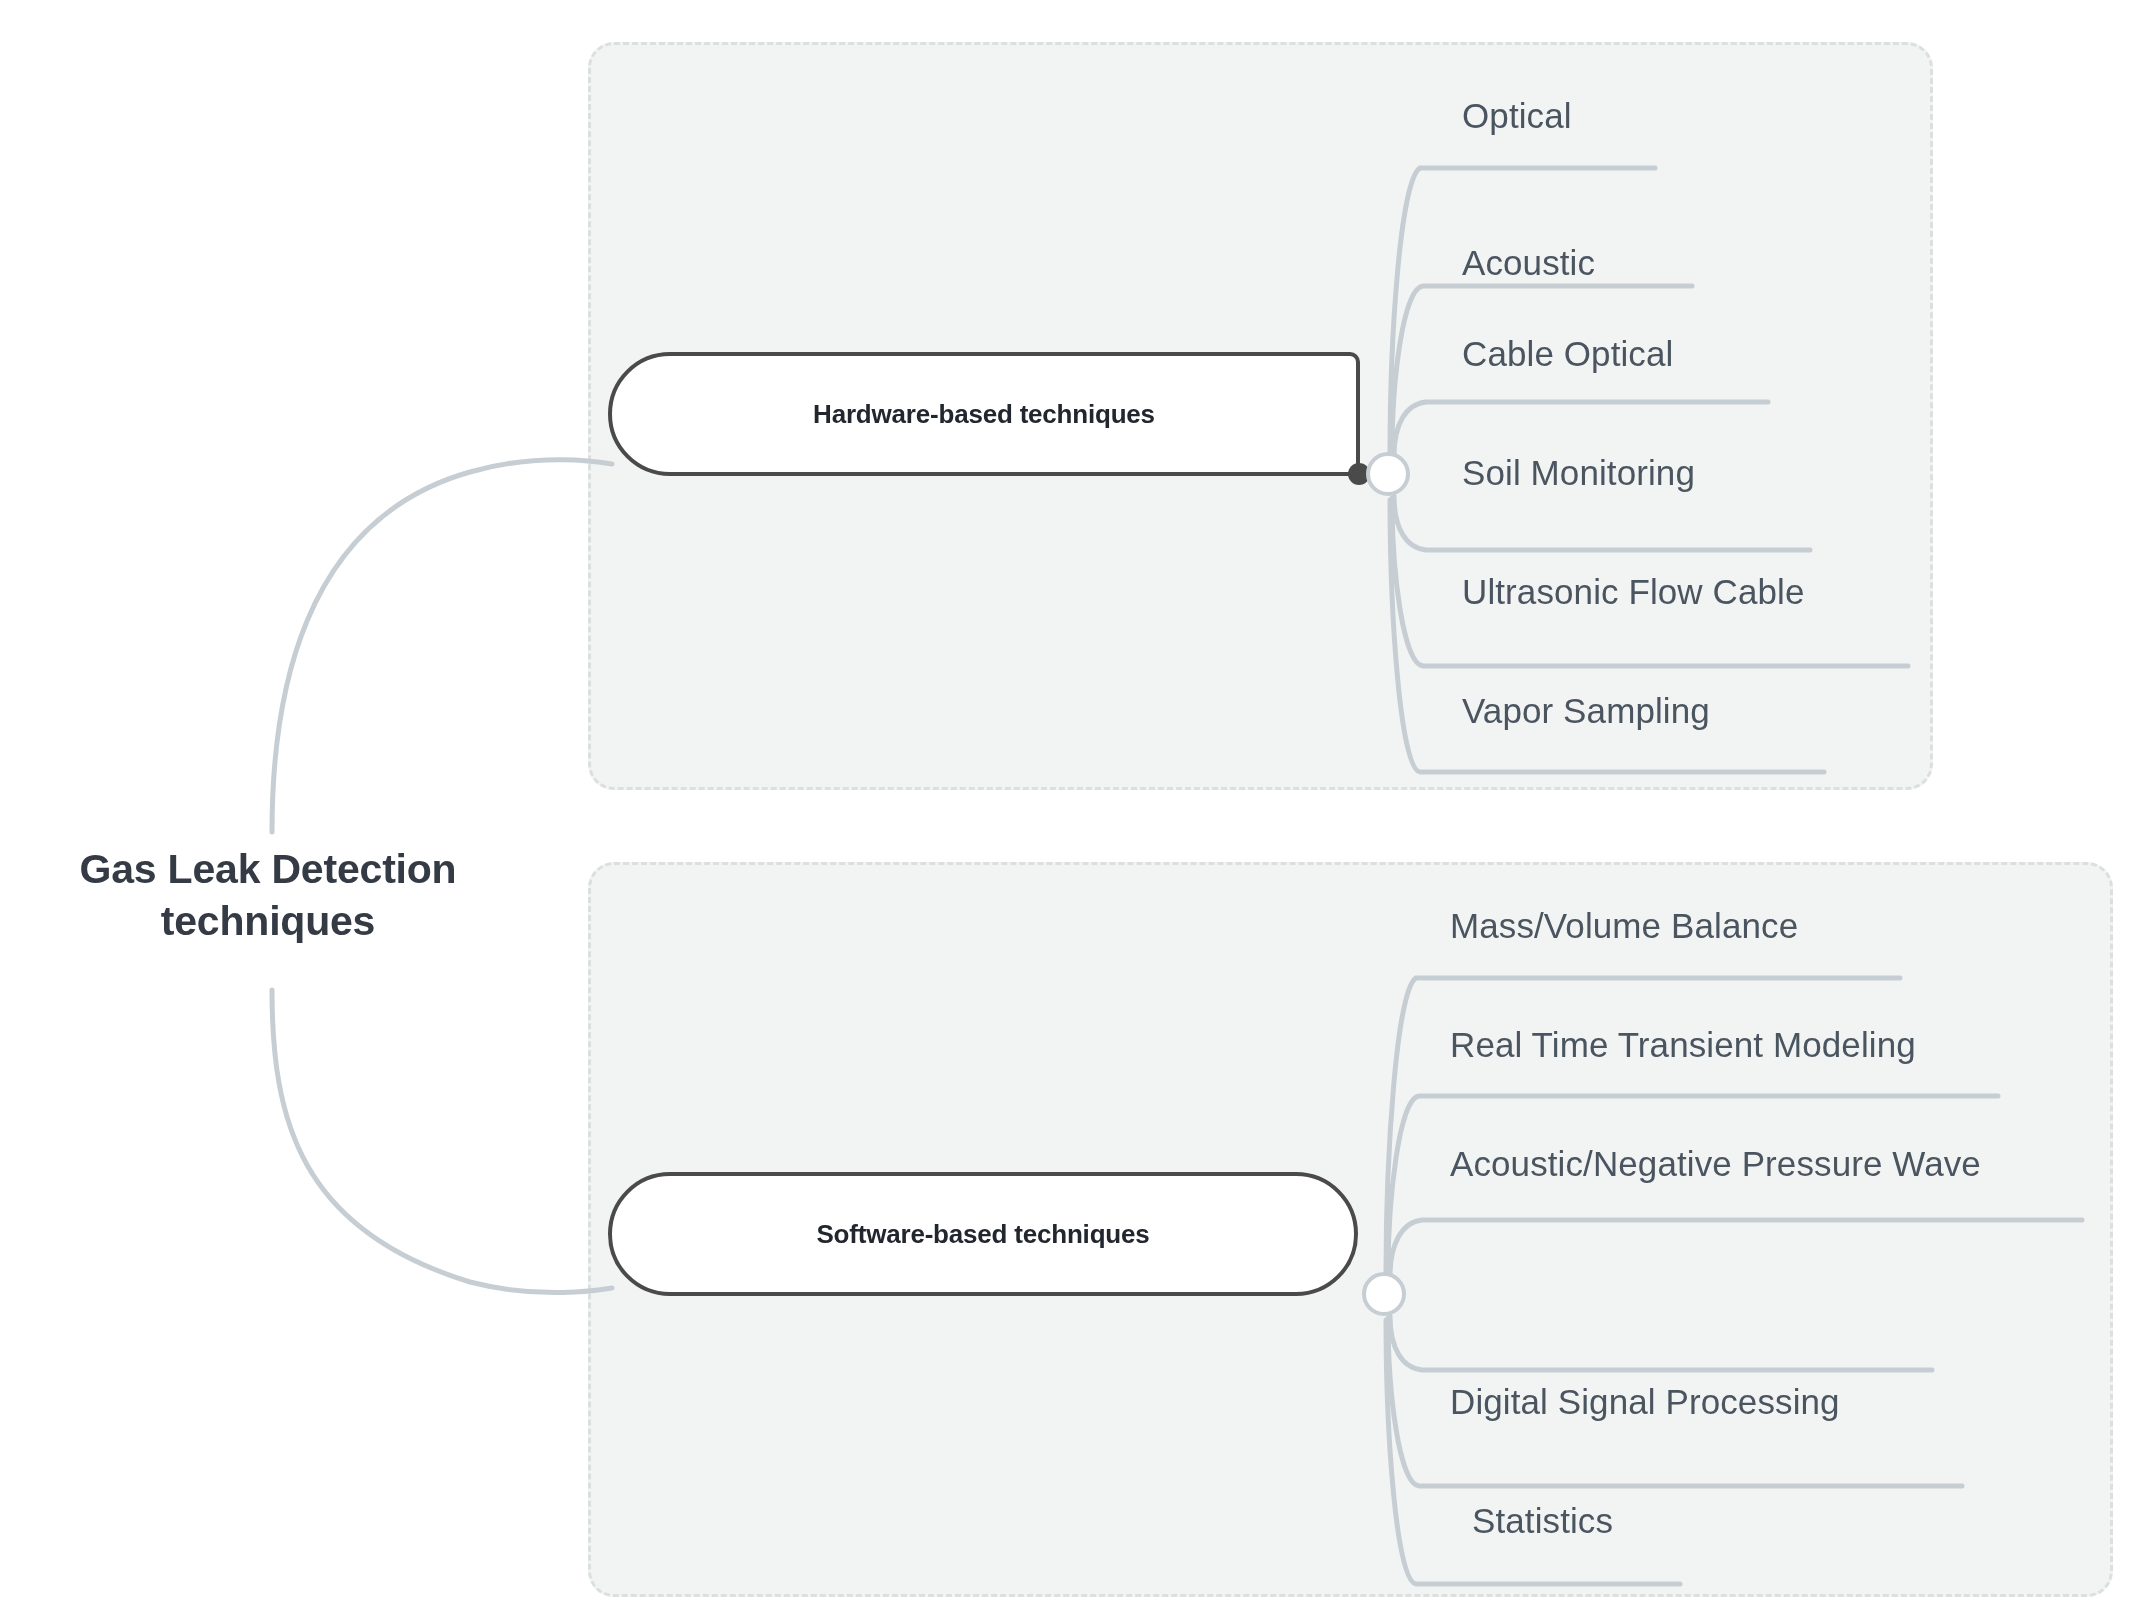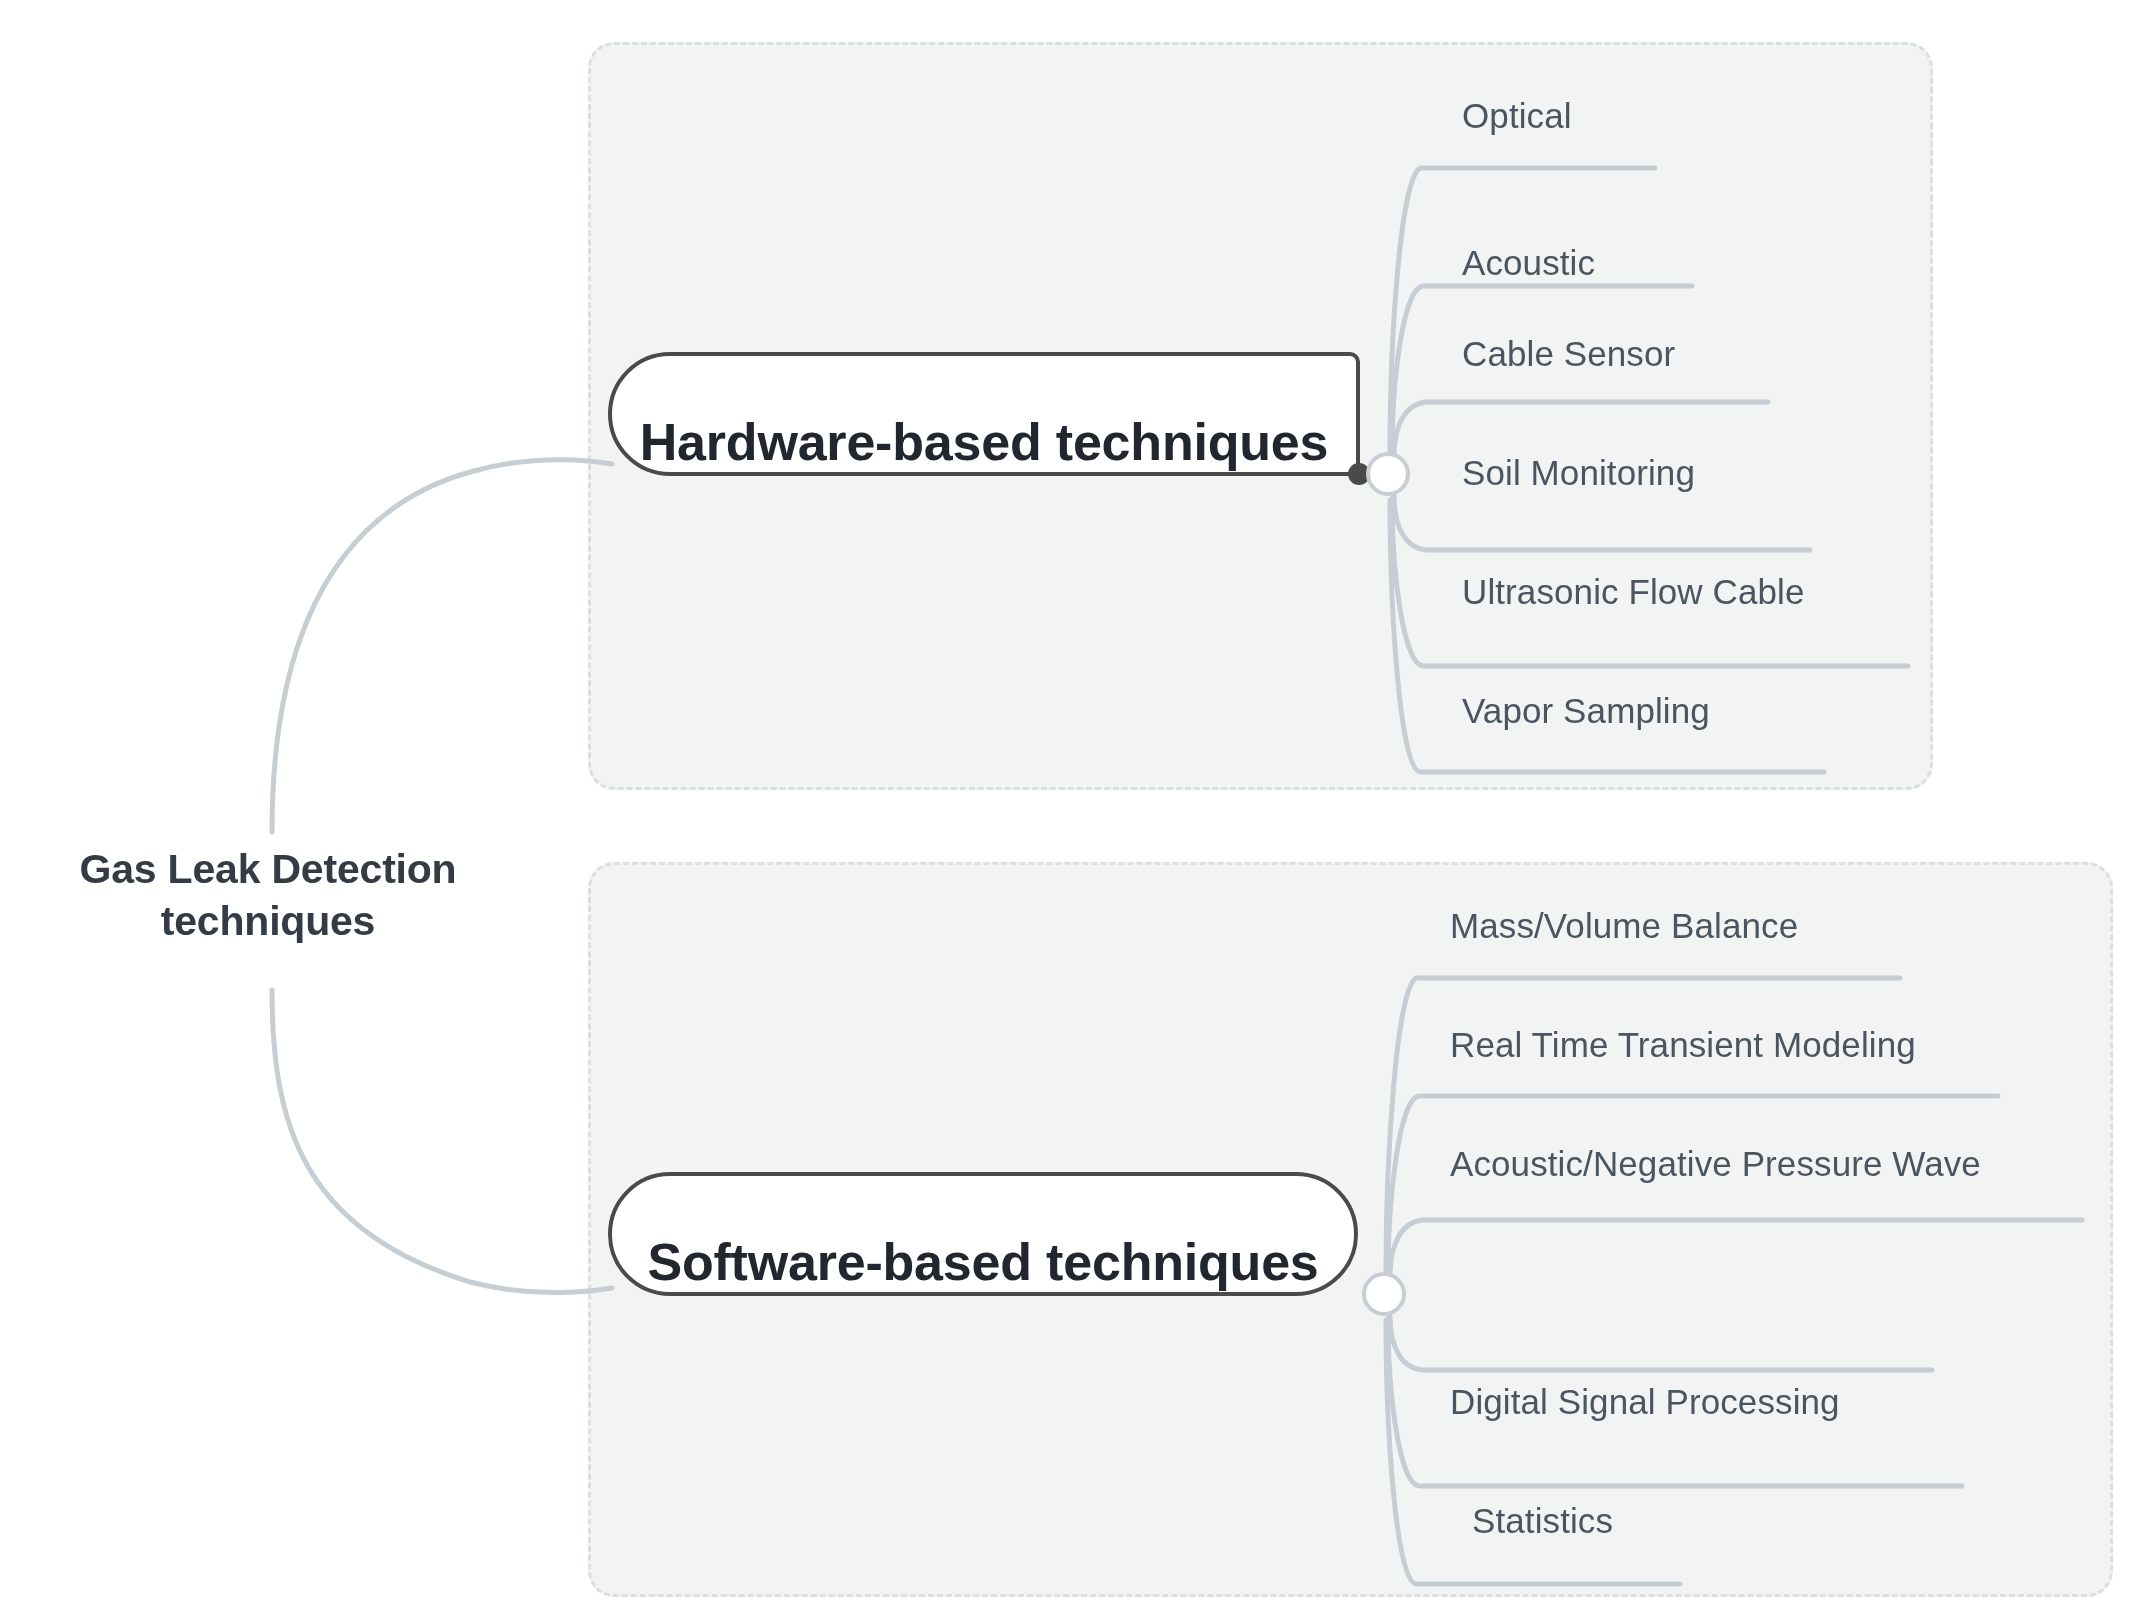--- a/index.html
+++ b/index.html
@@ -66,25 +66,25 @@
     letter-spacing: -0.2px;
   }
   #root-label .root-line { display: block; }
 
   
   .branch-pill {
     position: absolute;
     background: #ffffff;
     border: 4px solid #4a4a4a;
     display: flex;
-    align-items: flex-end;
+    align-items: center;
     justify-content: center;
     box-sizing: border-box;
     color: #22262e;
-    font-size: 52px;
+    font-size: 26px;
     font-weight: 700;
     letter-spacing: -0.2px;
   }
   #pill-hardware {
     left: 608px;
     top: 352px;
     width: 752px;
     height: 124px;
     border-radius: 62px 10px 10px 62px;
   }
@@ -183,21 +183,21 @@
 
   <div class="branch-pill" id="pill-software">
     <span>Software-based techniques</span>
   </div>
 
   <div class="hub-circle" id="hub-hardware"></div>
   <div class="hub-circle" id="hub-software"></div>
 
   <div class="leaf-label" style="left:1462px; top:96px;">Optical</div>
   <div class="leaf-label" style="left:1462px; top:215px;margin-top:28px;">Acoustic</div>
-  <div class="leaf-label" style="left:1462px; top:334px;">Cable Sensor</div>
+  <div class="leaf-label" style="left:1462px; top:334px;">Cable Optical</div>
   <div class="leaf-label" style="left:1462px; top:453px;">Soil Monitoring</div>
   <div class="leaf-label" style="left:1462px; top:572px;">Ultrasonic Flow Cable</div>
   <div class="leaf-label" style="left:1462px; top:691px;">Vapor Sampling</div>
 
   <div class="leaf-label" style="left:1450px; top:906px;">Mass/Volume Balance</div>
   <div class="leaf-label" style="left:1450px; top:1025px;">Real Time Transient Modeling</div>
   <div class="leaf-label" style="left:1450px; top:1144px;">Acoustic/Negative Pressure Wave</div>
   <div class="leaf-label" style="left:1450px; top:1382px;">Digital Signal Processing</div>
   <div class="leaf-label" style="left:1450px; top:1501px;margin-left:22px;">Statistics</div>
 

